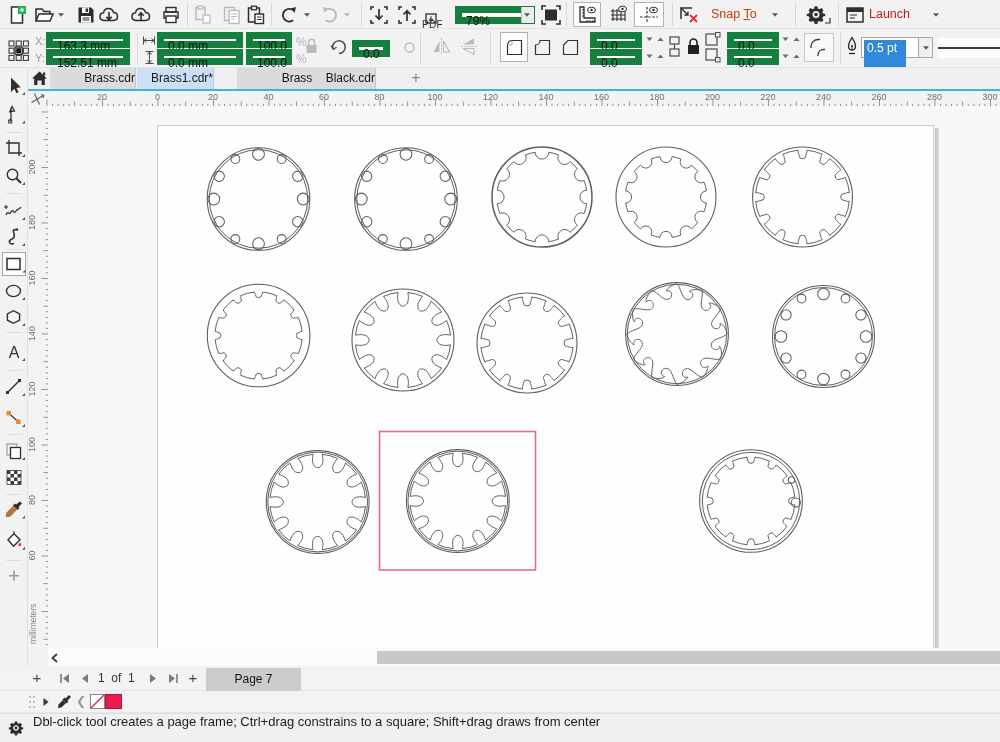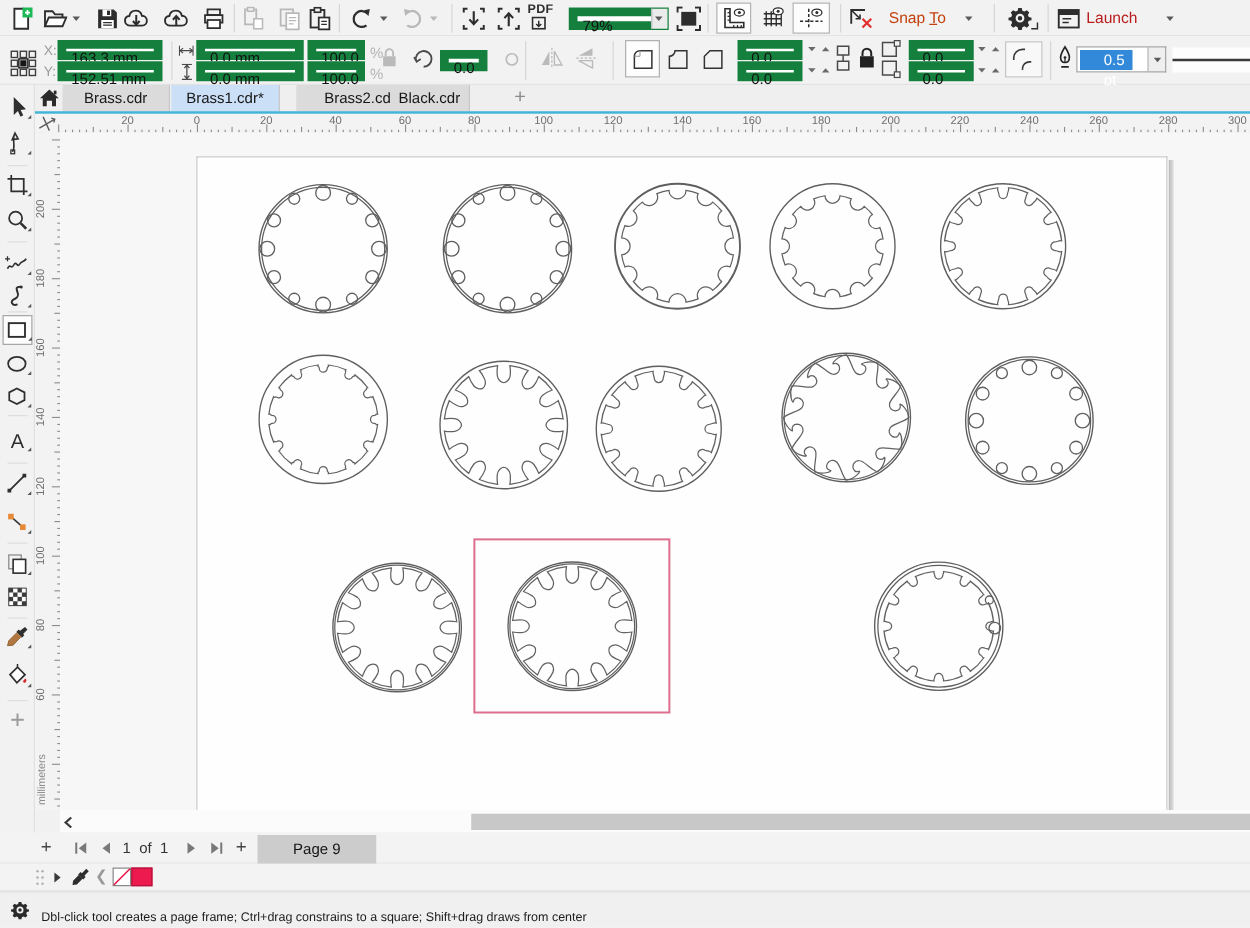--- a/index.html
+++ b/index.html
@@ -2,21 +2,21 @@
 <html><head><meta charset="utf-8"><style>
 *{margin:0;padding:0;box-sizing:border-box}
 html,body{width:1000px;height:742px;overflow:hidden;font-family:"Liberation Sans",sans-serif;background:#f2f1f2}
 .abs{position:absolute}
 .tb{position:absolute;top:0;left:0;width:1000px;height:29px;background:#f3f2f3;border-bottom:1px solid #e4e3e4}
 .pb{position:absolute;top:29px;left:0;width:1000px;height:39px;background:#f3f2f3;border-bottom:1px solid #e4e3e4}
 .sep{position:absolute;width:1px;background:#d8d7d8}
 .tbox{position:absolute;border:7px solid #15803d;background:#fff;font-size:12px;color:#111;padding:0 4px;line-height:15px}
 .lbl{position:absolute;font-size:11px;color:#9b9a9b}
 .tabbar{position:absolute;top:68px;left:28px;width:972px;height:21px;background:#f0eff0}
-.tab{position:absolute;top:0;height:21px;background:#dededf;color:#161616;font-size:12px;text-align:center;line-height:21px;border-right:1px solid #c9c8c9}
+.tab{position:absolute;top:0;height:21px;background:#dededf;color:#161616;font-size:12px;text-align:right;line-height:21px;border-right:1px solid #c9c8c9}
 .tealline{position:absolute;top:89px;left:28px;width:972px;height:2px;background:#42b4d5}
 .toolbox{position:absolute;top:68px;left:0;width:28px;height:622px;background:#f3f2f3;border-right:1px solid #e2e1e2}
 .canvas{position:absolute;top:106px;left:48px;width:952px;height:542px;background:#f8f7f8;overflow:hidden}
 .statusbar{position:absolute;top:713px;left:0;width:1000px;height:29px;background:#f1f0f1;border-top:1px solid #e0dfe0;font-size:12px;color:#1c1c1c}
 .navrow{position:absolute;top:666px;left:0;width:1000px;height:25px;background:#f4f3f4;border-bottom:1px solid #e7e6e7}
 .colrow{position:absolute;top:691px;left:0;width:1000px;height:22px;background:#f4f3f4;border-bottom:1px solid #e7e6e7}
 .scrollrow{position:absolute;top:648px;left:48px;width:952px;height:18px;background:#fbfbfb}
 svg{display:block}
 </style></head>
 <body>
@@ -90,21 +90,21 @@
     </svg>
     <div class="sep" style="left:361px;top:3px;height:23px"></div>
     <svg style="position:absolute;left:369px;top:5px" width="20" height="20" viewBox="0 0 20 20">
       <path d="M2 5 L2 2 L5 2 M15 2 L18 2 L18 5 M18 15 L18 18 L15 18 M5 18 L2 18 L2 15" stroke="#2e2d2e" fill="none" stroke-width="1.6"></path>
       <path d="M10 4 L10 14 M6.5 10.5 L10 14.3 L13.5 10.5" stroke="#2e2d2e" fill="none" stroke-width="1.7"></path>
     </svg>
     <svg style="position:absolute;left:397px;top:5px" width="20" height="20" viewBox="0 0 20 20">
       <path d="M2 5 L2 2 L5 2 M15 2 L18 2 L18 5 M18 15 L18 18 L15 18 M5 18 L2 18 L2 15" stroke="#2e2d2e" fill="none" stroke-width="1.6"></path>
       <path d="M10 16 L10 6 M6.5 9.5 L10 5.7 L13.5 9.5" stroke="#2e2d2e" fill="none" stroke-width="1.7"></path>
     </svg>
-    <div style="position:absolute;left:422px;top:2px;font-size:10px;font-weight:bold;color:#2e2d2e;letter-spacing:0.3px">PDF</div>
+    <div style="position:absolute;left:422px;top:19px;font-size:10px;font-weight:normal;color:#2e2d2e;letter-spacing:0.3px">PDF</div>
     <svg style="position:absolute;left:425px;top:13px" width="12" height="12" viewBox="0 0 12 12">
       <rect x="1" y="1" width="10" height="9" stroke="#2e2d2e" fill="none" stroke-width="1.3"></rect>
       <path d="M6 3.5 L6 8 M4 6.2 L6 8.2 L8 6.2" stroke="#2e2d2e" fill="none" stroke-width="1.2"></path>
     </svg>
     <div class="tbox" style="left:455px;top:6px;width:80px;height:18px;line-height:16px">79%</div>
     <div style="position:absolute;left:521px;top:7px;width:13px;height:16px;border-left:1px solid #c0bfc0;background:#ecebec"></div>
     <svg style="position:absolute;left:523px;top:12px" width="8" height="6" viewBox="0 0 8 6">
       <path d="M1 1.2 L4 4.8 L7 1.2 Z" fill="#5a5a5a"></path>
     </svg>
     <svg style="position:absolute;left:541px;top:5px" width="20" height="20" viewBox="0 0 20 20">
@@ -275,36 +275,36 @@
       <path d="M9 16.5 A5.5 5.5 0 0 1 14.5 11.5 M9 16.5 L9 18 M14.5 11.5 L16 11.5" stroke="#3a3a3a" fill="none" stroke-width="1.3"></path>
     </svg>
     <div class="sep" style="left:840px;top:4px;height:31px"></div>
     <svg style="position:absolute;left:845px;top:7px" width="14" height="22" viewBox="0 0 14 22">
       <path d="M7 1.5 C5 5 3.5 7 3.5 10 C3.5 12.5 5 14 7 14 C9 14 10.5 12.5 10.5 10 C10.5 7 9 5 7 1.5 Z" stroke="#222" fill="none" stroke-width="1.3"></path>
       <circle cx="7" cy="10" r="1.1" fill="#222"></circle>
       <path d="M7 11 L7 14" stroke="#222" stroke-width="1"></path>
       <path d="M4 17.5 L10 17.5" stroke="#222" stroke-width="1.3"></path>
     </svg>
     <div style="position:absolute;left:861px;top:8px;width:58px;height:21px;background:#fff;border:1px solid #a9a8a9"></div>
-    <div style="position:absolute;left:864px;top:10.5px;width:42px;height:16px;background:#3389d9;color:#fff;font-size:12px;line-height:16px;padding-left:19px">0.5 pt</div>
+    <div style="position:absolute;left:864px;top:10.5px;width:42px;height:27px;background:#3389d9;color:#fff;font-size:12px;line-height:16px;padding-left:3px">0.5 pt</div>
     <div style="position:absolute;left:919px;top:8px;width:14px;height:21px;background:#f0eff0;border:1px solid #a9a8a9;border-left:none"></div>
     <svg style="position:absolute;left:922px;top:16px" width="8" height="6" viewBox="0 0 8 6">
       <path d="M1 1.2 L4 4.8 L7 1.2 Z" fill="#5a5a5a"></path>
     </svg>
     <div style="position:absolute;left:938px;top:9px;width:62px;height:20px;background:#fdfdfd"></div>
     <div style="position:absolute;left:938px;top:18px;width:62px;height:2px;background:#3a3a3a"></div>
   </div>
 
 <div class="tabbar">
  <svg class="abs" style="left:3px;top:2px" width="17" height="17" viewBox="0 0 17 17">
       <path d="M8.5 1.5 L16 8.5 L13.8 8.5 L13.8 15 L10.6 15 L10.6 10.5 L6.4 10.5 L6.4 15 L3.2 15 L3.2 8.5 L1 8.5 Z" fill="#2b2b2b"></path>
       <rect x="12" y="2.5" width="2.2" height="3" fill="#2b2b2b"></rect>
     </svg>
  <div class="tab" style="left:22px;width:86px;background:#dcdbdc">Brass.cdr</div>
- <div class="tab" style="left:109px;width:87px;background:#cbdff7">Brass1.cdr*</div>
+ <div class="tab" style="left:109px;width:77px;background:#cbdff7">Brass1.cdr*</div>
  <div class="tab" style="left:209px;width:103px;background:#dcdbdc">Brass2.cdr</div>
  <div class="tab" style="left:284px;width:64px;background:#dcdbdc">Black.cdr</div>
  <div style="position:absolute;left:378px;top:0px;width:20px;height:21px;color:#8a8a8a;font-size:16px;text-align:center;line-height:20px">+</div>
 </div>
 <div class="tealline"></div>
 
 <svg style="position:absolute;left:28px;top:91px" width="972" height="15" viewBox="0 0 972 15">
     <rect width="972" height="15" fill="#f4f3f4"></rect>
     <rect x="18.5" y="8.5" width="0.9" height="6.5" fill="#8d8c8d"></rect>
     <rect x="24.0" y="12.8" width="0.9" height="2.2" fill="#8d8c8d"></rect>
@@ -830,21 +830,21 @@
     </svg>
     <div style="position:absolute;left:98px;top:5px;font-size:12px;color:#333">1&nbsp; of &nbsp;1</div>
     <svg style="position:absolute;left:148px;top:7px" width="11" height="11" viewBox="0 0 11 11">
       <path d="M2 1 L8 5.5 L2 10 Z" fill="#7a797a"></path>
     </svg>
     <svg style="position:absolute;left:167px;top:7px" width="12" height="11" viewBox="0 0 12 11">
       <path d="M2 1 L8 5.5 L2 10 Z" fill="#7a797a"></path>
       <path d="M10 1 L10 10" stroke="#7a797a" stroke-width="1.6"></path>
     </svg>
     <div style="position:absolute;left:186px;top:3px;width:14px;height:18px;font-size:15px;color:#454545;text-align:center;line-height:18px">+</div>
-    <div style="position:absolute;left:206px;top:2px;width:95px;height:23px;background:#cdcccd;color:#141414;font-size:12px;text-align:center;line-height:23px">Page 9</div>
+    <div style="position:absolute;left:206px;top:2px;width:95px;height:23px;background:#cdcccd;color:#141414;font-size:12px;text-align:center;line-height:23px">Page 7</div>
   </div>
 
 <div class="colrow">
     <svg style="position:absolute;left:28px;top:4px" width="8" height="14" viewBox="0 0 8 14">
       <g fill="#b0afb0">
         <circle cx="2" cy="2" r="1"></circle>
         <circle cx="6" cy="2" r="1"></circle>
         <circle cx="2" cy="7" r="1"></circle>
         <circle cx="6" cy="7" r="1"></circle>
         <circle cx="2" cy="12" r="1"></circle>
@@ -863,14 +863,14 @@
     <svg style="position:absolute;left:90px;top:3px" width="15" height="15" viewBox="0 0 15 15">
       <path d="M1 14 L14 1" stroke="#e8174b" stroke-width="1.3"></path>
     </svg>
     <div style="position:absolute;left:105px;top:3px;width:17px;height:15px;background:#ed1a4f;border:1px solid #b3123b"></div>
   </div>
 
 <div class="statusbar">
   <svg class="abs" style="left:8px;top:6px" width="16" height="16" viewBox="0 0 16 16">
       <path d="M8 5.2A2.8 2.8 0 1 0 8 10.8 2.8 2.8 0 1 0 8 5.2M8 6.6A1.4 1.4 0 1 1 8 9.4 1.4 1.4 0 1 1 8 6.6M6.9 1.5 L9.1 1.5 L9.5 3.2 L10.8 3.8 L12.4 2.9 L13.9 4.5 L13 6 L13.5 7.3 L15.2 7.6 L15.2 9.2 L13.5 9.6 L13 11 L13.9 12.5 L12.4 14 L10.8 13.1 L9.5 13.7 L9.1 15.4 L6.9 15.4 L6.5 13.7 L5.2 13.1 L3.6 14 L2.1 12.5 L3 11 L2.5 9.6 L0.8 9.2 L0.8 7.6 L2.5 7.3 L3 6 L2.1 4.5 L3.6 2.9 L5.2 3.8 L6.5 3.2 Z" fill="#2b2b2b" fill-rule="evenodd"></path>
     </svg>
-  <div class="abs" style="left:33px;top:15px;font-size:10px">Dbl-click tool creates a page frame; Ctrl+drag constrains to a square; Shift+drag draws from center</div>
+  <div class="abs" style="left:33px;top:0;font-size:13px">Dbl-click tool creates a page frame; Ctrl+drag constrains to a square; Shift+drag draws from center</div>
 </div>
 
 </body></html>

